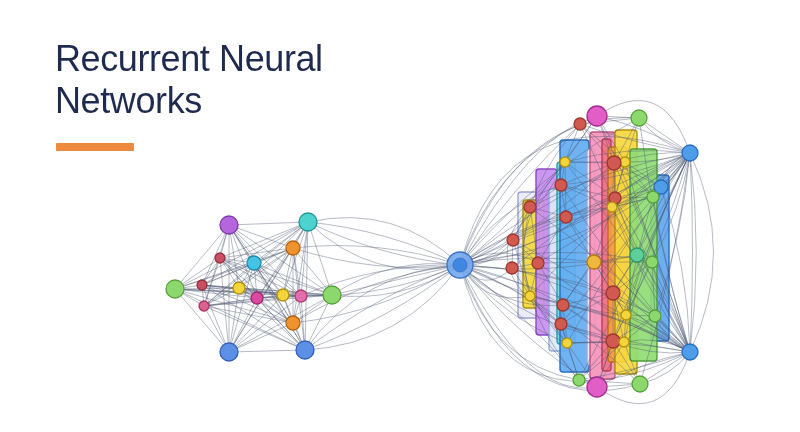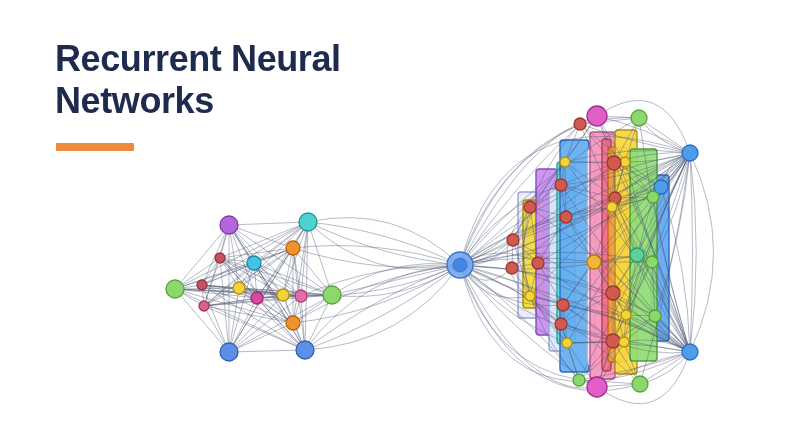--- a/index.html
+++ b/index.html
@@ -4,21 +4,21 @@
 <style>
   html,body{margin:0;padding:0;}
   body{
     width:800px;height:432px;overflow:hidden;
     background:#ffffff;
     font-family:"Liberation Sans", sans-serif;
   }
   .slide{position:relative;width:800px;height:432px;background:var(--bg,#fff);}
   .title{
     position:absolute;left:55px;top:38px;width:352px;
-    font-size:36px;line-height:1.17;font-weight:700;
+    font-size:36px;line-height:1.17;font-weight:400;
     color:var(--title-color,#1f2b4e);letter-spacing:-0.4px;margin:0;
   }
   .title-bar{
     position:absolute;left:56px;top:143px;width:78px;height:8px;
     background:var(--accent,#ee8a3e);border-radius:1px;
   }
   .net-wrap{position:absolute;left:0;top:0;width:800px;height:432px;}
   svg{display:block;}
 </style>
 </head>

